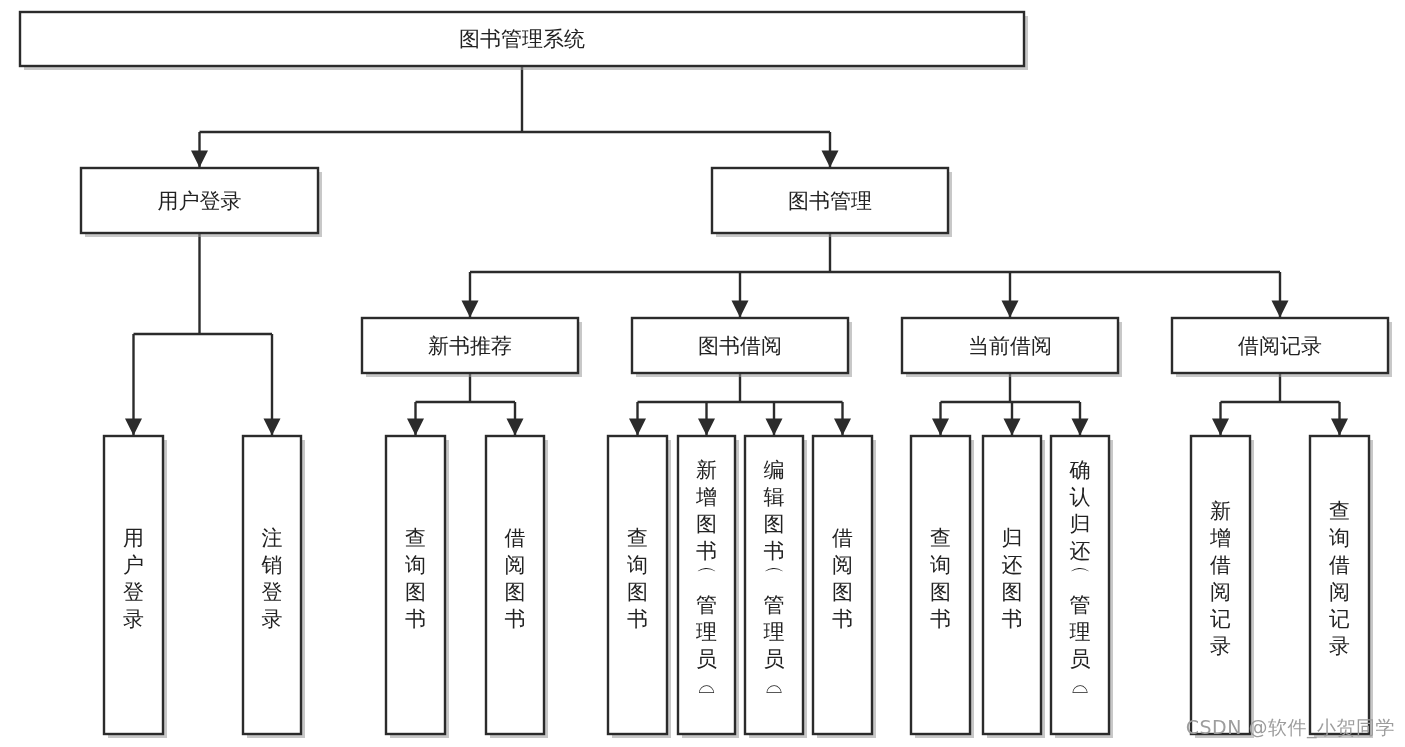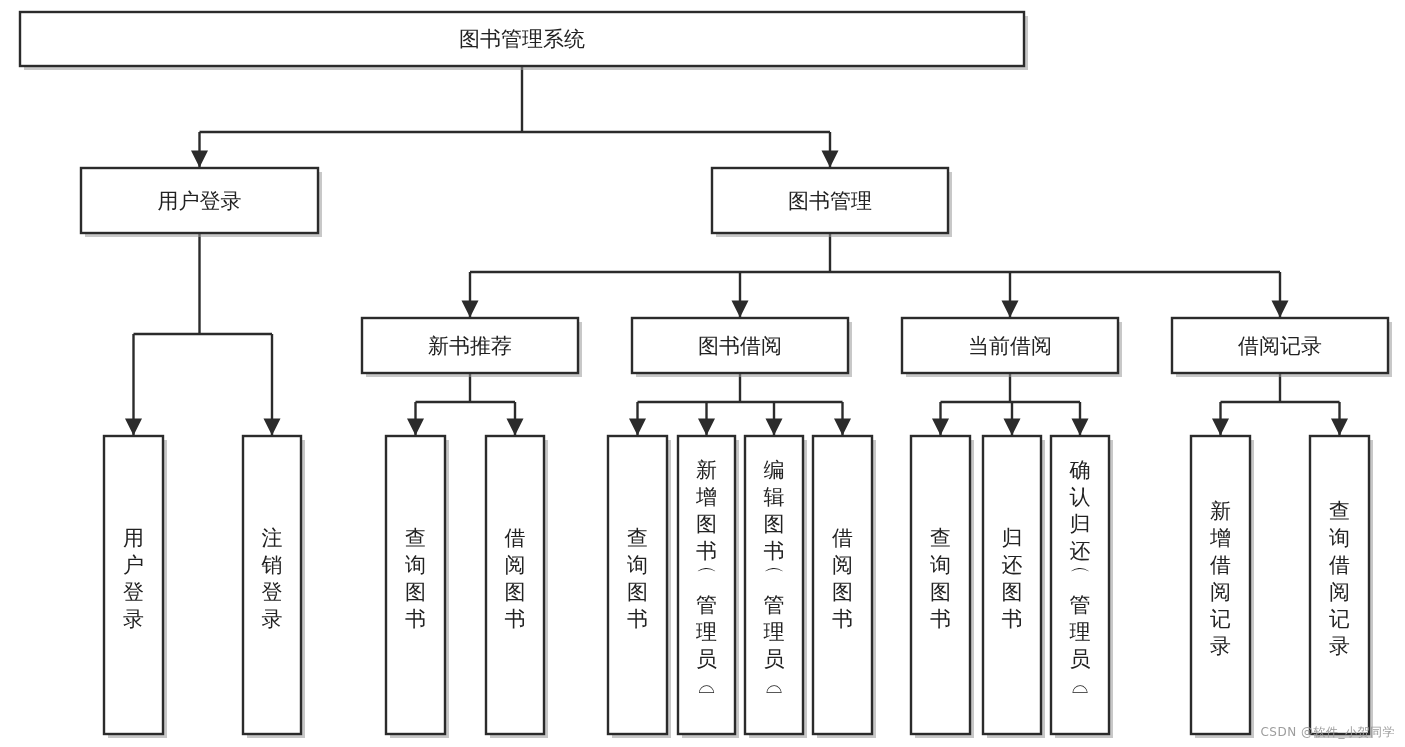--- a/index.html
+++ b/index.html
@@ -57,21 +57,21 @@
     fill: #222222;
     font-family: "DejaVu Sans", "Liberation Sans", sans-serif;
     font-size: 21px;
     text-anchor: middle;
   }
   .watermark {
     position: absolute;
     right: 10px;
     bottom: 6px;
     font-family: "DejaVu Sans", "Liberation Sans", sans-serif;
-    font-size: 12px;
+    font-size: 19px;
     color: #9d9d9d;
     letter-spacing: 0.5px;
     white-space: nowrap;
     user-select: none;
   }
 </style>
 </head>
 <body>
 
 <div id="diagram-root">

